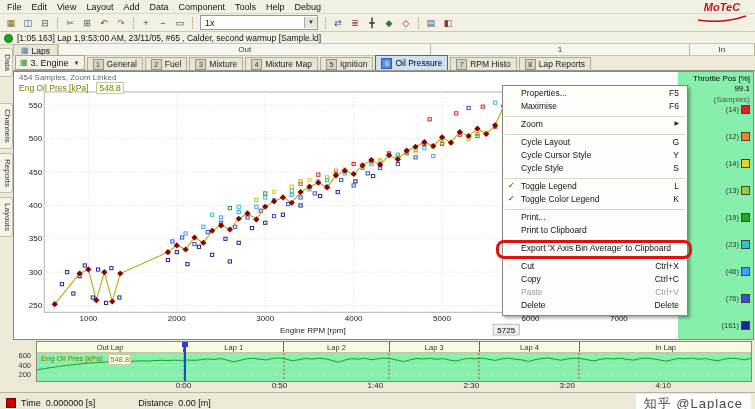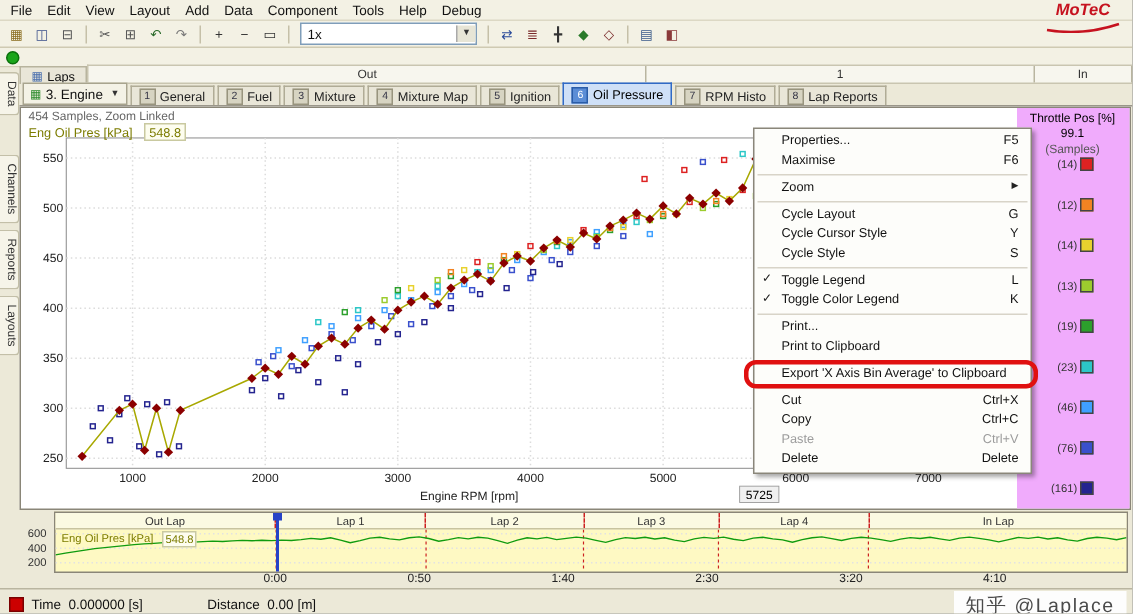--- a/index.html
+++ b/index.html
@@ -48,41 +48,41 @@
   .ws-tab.active .badge{background:#5b8dd6;color:#fff;border-color:#2a5ca8}
 
   
   .chartpanel{flex:1;display:flex;background:#fff;border:1px solid #8a8678;margin-right:1px;position:relative;min-height:0}
   .plot-region{flex:1;position:relative;min-width:0}
   .plot-region svg{position:absolute;left:0;top:16px;width:100%;height:calc(100% - 17px)}
   .overlay-samples{position:absolute;top:1px;left:5px;color:#666;font-size:8px;z-index:2}
   .overlay-channel{position:absolute;top:10px;left:5px;z-index:2;display:flex;align-items:center;gap:8px}
   .ch-name{color:#7c7c00;font-size:8.5px}
   .ch-val{color:#7c7c00;font-size:8.5px;background:#fdfdef;border:1px solid #c9c9a0;padding:0 2px}
-  .legend-col{width:70px;background:#f0abfc;display:flex;flex-direction:column;align-items:center;padding:2px 3px 17px 2px;gap:1px;font-size:8px}
+  .legend-col{width:70px;background:#86efac;display:flex;flex-direction:column;align-items:flex-end;padding:2px 3px 17px 2px;gap:1px;font-size:8px}
   .legend-col .rc-name{color:#000}
   .legend-col .rc-val{color:#000;margin-bottom:1px}
   .legend-col .lg-title{color:#555}
   .lg-row{display:flex;align-items:center;gap:2px;line-height:8px}
   .lg-count{color:#333;font-size:7.5px}
   .lg-swatch{width:7px;height:7px;border:1px solid #444;flex:0 0 auto}
 
   
   .ctx{position:absolute;left:502px;top:85px;width:184px;background:#fdfdfa;border:1px solid #8a867a;box-shadow:2px 2px 3px rgba(0,0,0,.35);padding:2px 0;z-index:20}
   .ctx-row{position:relative;display:flex;align-items:flex-start;height:13px;padding:0 8px 0 18px;font-size:8.5px;color:#111;cursor:default;white-space:nowrap}
   .ctx-row .check{position:absolute;left:5px;font-size:8px;color:#222}
   .ctx-row .sc{margin-left:auto;padding-left:14px}
   .ctx-row .sub{margin-left:auto;font-size:6px;color:#222}
   .ctx-row.disabled{color:#9c9c9c}
   .ctx-sep{height:1px;background:#d8d4c8;margin:2px 2px}
   .ctx-row.annotated::after{content:"";position:absolute;left:-7px;right:-5px;top:-3px;bottom:-3px;border:3px solid #e01010;border-radius:8px;pointer-events:none}
 
   
   .timeline{position:relative;height:52px;background:#ece9d8}
-  .tl-plot{position:absolute;left:36px;right:3px;top:1px;height:39px;border:1px solid #8a8678;background:#fef9c3}
+  .tl-plot{position:absolute;left:36px;right:3px;top:1px;height:39px;border:1px solid #8a8678;background:#86efac}
   .tl-laps{height:10px;display:flex;background:#fbfae2;border-bottom:1px solid #c8c4a0}
   .tl-seg{display:flex;align-items:center;justify-content:center;font-size:7.5px;color:#333;border-right:1px dashed #cc2020;cursor:default}
   .tl-svg{position:absolute;left:0;top:11px;width:100%;height:27px}
   .tl-channel{position:absolute;left:4px;top:12px;display:flex;gap:6px;z-index:2}
   .tl-channel .n{color:#7c7c00;font-size:7.5px}
   .tl-channel .v{color:#7c7c00;font-size:7.5px;background:#fdfdef;border:1px solid #c9c9a0;padding:0 1px}
   .tl-cursor{position:absolute;top:0;bottom:0;width:2px;background:#2743c7;z-index:3}
   .tl-cursor::before{content:"";position:absolute;top:0;left:-2px;width:6px;height:5px;background:#2743c7}
   .tl-ylabels{position:absolute;left:0;top:12px;width:33px;height:27px}
   .tl-ylab{position:absolute;right:2px;font-size:7.5px;color:#333}
@@ -148,20 +148,21 @@
         <span class="tb-icon" style="color: rgb(42, 122, 42);">◆</span>
         <span class="tb-icon" style="color: rgb(122, 42, 42);">◇</span>
         <span class="tb-sep"></span>
         <span class="tb-icon" style="color: rgb(58, 90, 138);">▤</span>
         <span class="tb-icon" style="color: rgb(138, 58, 58);">◧</span>
       </span>
   </div>
 
   <div class="statusbar">
     <span class="status-dot"></span>
+    <span>[1:05.163] Lap 1,9:53:00 AM, 23/11/05, #65 , Calder, second warmup [Sample.ld]</span>
   </div>
 
   <div class="mainwrap">
 
     <div class="side-strip">
         <div class="side-tab">Data</div>
         <div class="side-tab" style="margin-top: 24px;">Channels</div>
         <div class="side-tab">Reports</div>
         <div class="side-tab">Layouts</div>
       </div>

